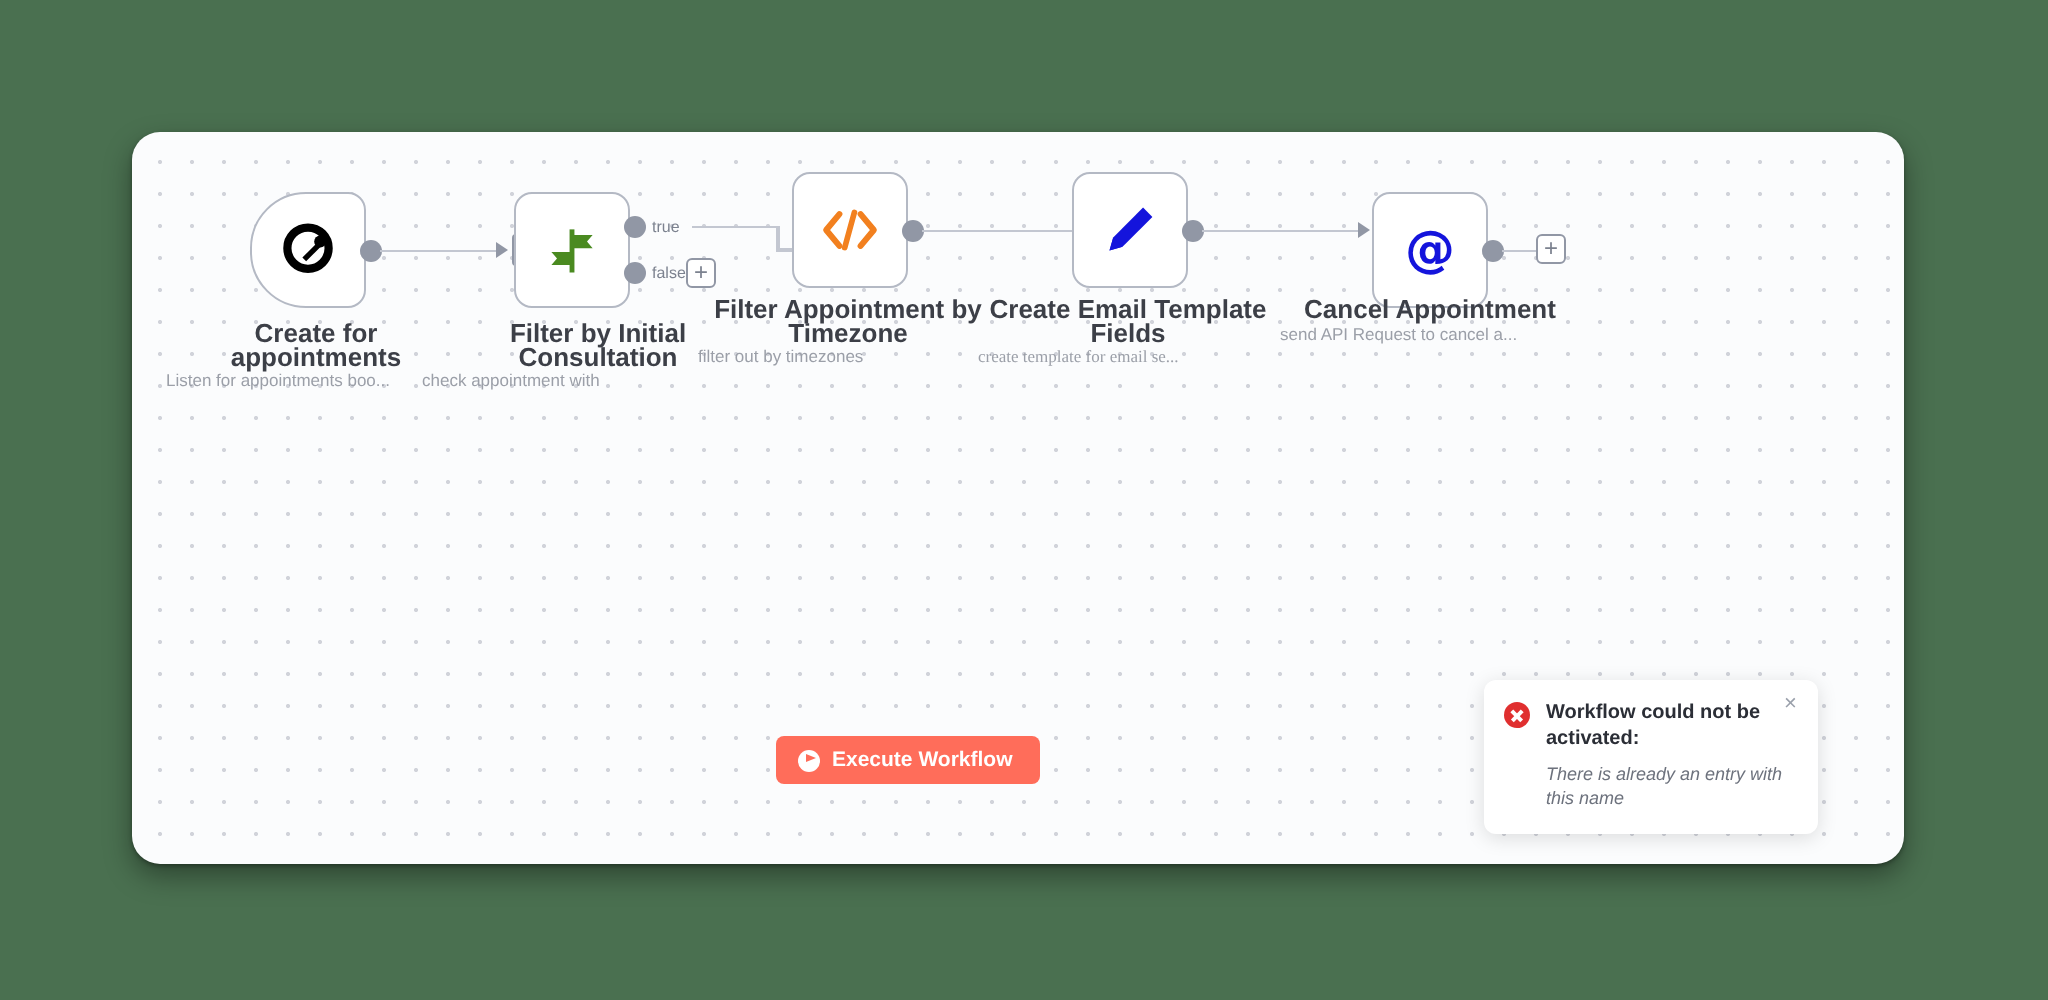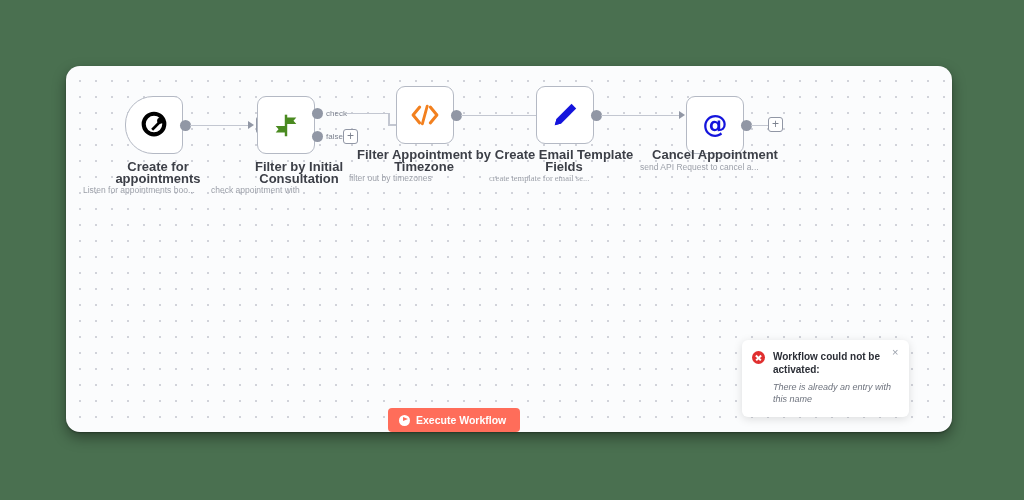--- a/index.html
+++ b/index.html
@@ -211,21 +211,21 @@
     <div class="node" style="left:191px; top:30px;">
       <span>
         <svg width="30" height="30" viewBox="0 0 32 32">
           <rect x="14.7" y="5" width="2.6" height="23" fill="#4a8a20"></rect>
           <path d="M16 8 H27 L24 11.5 L27 15 H16 Z" fill="#4a8a20"></path>
           <path d="M16 17 H5 L8 20.5 L5 24 H16 Z" fill="#4a8a20"></path>
         </svg>
       </span>
     </div>
     <div class="out-dot" style="left:246px; top:42px;"></div>
-    <div class="port-label" style="left:260px; top:43px;">check</div>
+    <div class="port-label" style="left:260px; top:43px;">true</div>
     <div class="out-dot" style="left:246px; top:65px;"></div>
     <div class="port-label" style="left:260px; top:66px;">false</div>
     <div class="plus-btn" style="left:277px; top:63px;">+</div>
 
     <div class="conn" style="left:280px; top:46.5px; width:44px;"></div>
     <div class="conn" style="left:322px; top:46.5px; width:1.5px; height:12px;"></div>
     <div class="conn" style="left:322px; top:58px; width:35px;"></div>
     <div class="arrow" style="left:355px; top:54.5px;"></div>
     <div class="in-port" style="left:363px; top:51px;"></div>
 
@@ -269,21 +269,21 @@
           <text x="16" y="24" text-anchor="middle" font-family="DejaVu Sans, sans-serif" font-size="25" font-weight="bold" fill="#1414dc">@</text>
         </svg>
       </span>
     </div>
     <div class="out-dot" style="left:675px; top:53.5px;"></div>
     <div class="conn" style="left:685px; top:58.5px; width:18px;"></div>
     <div class="plus-btn" style="left:702px; top:51px;">+</div>
     <div class="node-caption" style="left:574px; top:83px;text-align:center;">Cancel Appointment</div>
     <div class="node-sub" style="left:574px; top:96px;">send API Request to cancel a...</div>
 
-    <button class="exec-btn" style="left:322px; top:302px;margin-top:40px;">
+    <button class="exec-btn" style="left:322px; top:302px;">
       <span class="play-ic"></span>
       <span>Execute Workflow</span>
     </button>
 
     <div class="toast" style="left:676px; top:274px;">
       <span class="toast-ic"></span>
       <div class="toast-body">
         <div class="toast-title">Workflow could not be activated:</div>
         <div class="toast-msg">There is already an entry with this name</div>
       </div>

